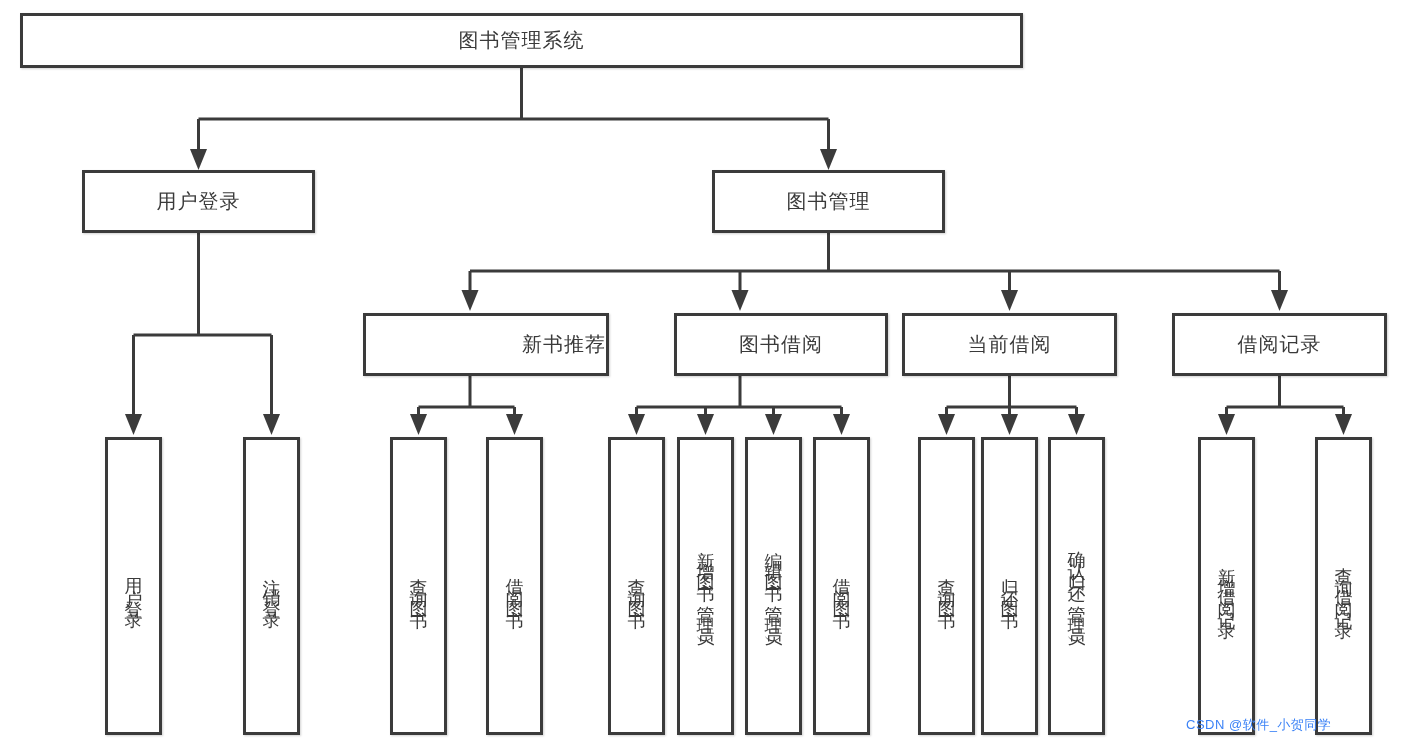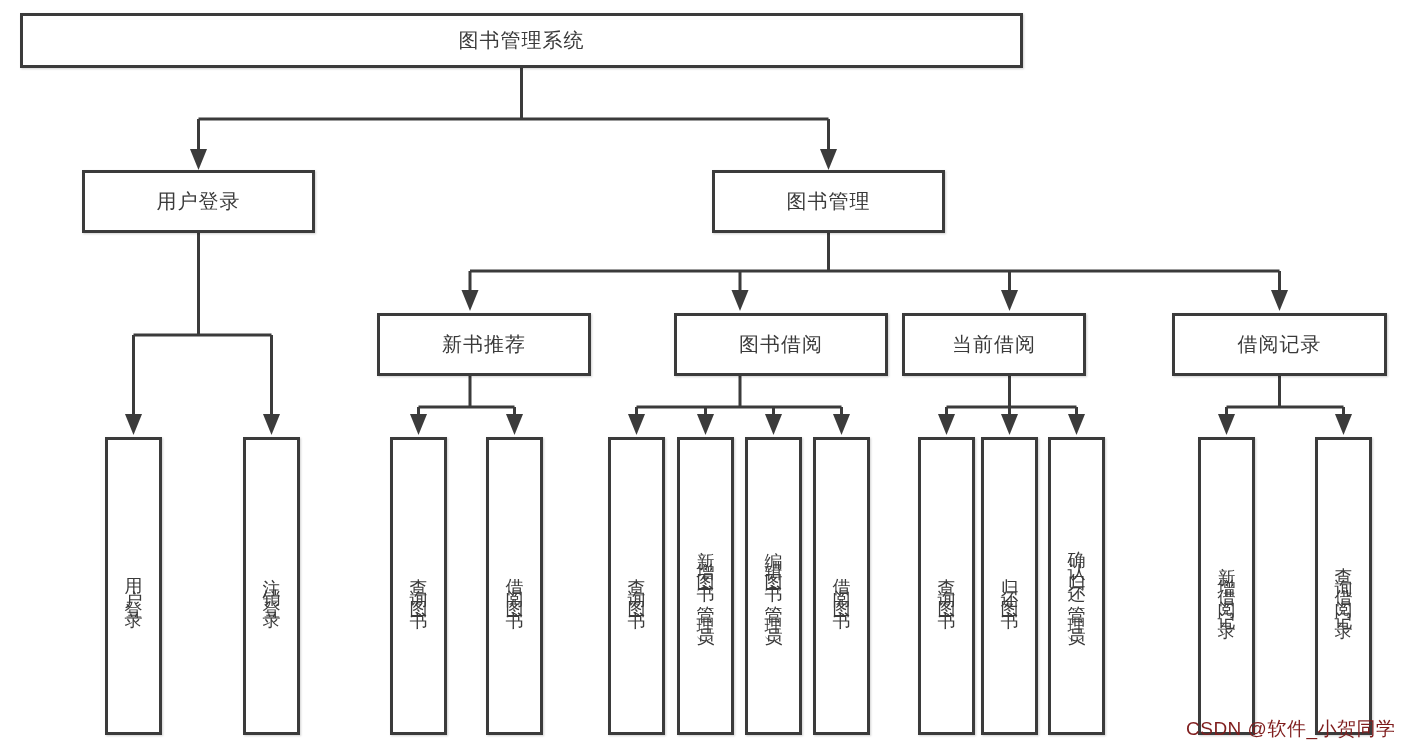--- a/index.html
+++ b/index.html
@@ -27,23 +27,23 @@
     justify-content: center;
     box-sizing: border-box;
     font-size: 20px;
     letter-spacing: 1px;
     white-space: nowrap;
   }
   .root-node   { left: 20px;  top: 13px;  width: 1003px; height: 55px; }
   .l2-login    { left: 82px;  top: 170px; width: 233px;  height: 63px; }
   .l2-mgmt     { left: 712px; top: 170px; width: 233px;  height: 63px; text-align: center; }
   .l3          { top: 313px; height: 63px; }
-  .l3-newbook  { left: 377px;  width: 214px; }
+  .l3-newbook  { left: 363px;  width: 246px; justify-content: flex-end; }
   .l3-borrow   { left: 633px;  width: 214px; margin-left: 41px; }
-  .l3-current  { left: 902px;  width: 184px; }
+  .l3-current  { left: 902px;  width: 215px; }
   .l3-records  { left: 1172px; width: 215px; }
   .leaf {
     position: absolute;
     top: 437px;
     width: 57px;
     height: 298px;
     background: #ffffff;
     border: 3px solid #3b3b3b;
     box-shadow: 1px 1px 2px rgba(0,0,0,0.18);
     box-sizing: border-box;
@@ -69,22 +69,22 @@
   .leaf-8  { left: 813px; }
   .leaf-9  { left: 918px; }
   .leaf-10 { left: 981px; }
   .leaf-11 { left: 1048px; }
   .leaf-12 { left: 1198px; }
   .leaf-13 { left: 1315px; }
   .watermark {
     position: absolute;
     left: 1186px;
     top: 716px;
-    font-size: 19px;
-    color: #7f1d1d;
+    font-size: 13px;
+    color: #3b82f6;
     letter-spacing: 0.5px;
     white-space: nowrap;
     z-index: 5;
   }
 </style>
 </head>
 <body>
 
 <div class="canvas">
 

